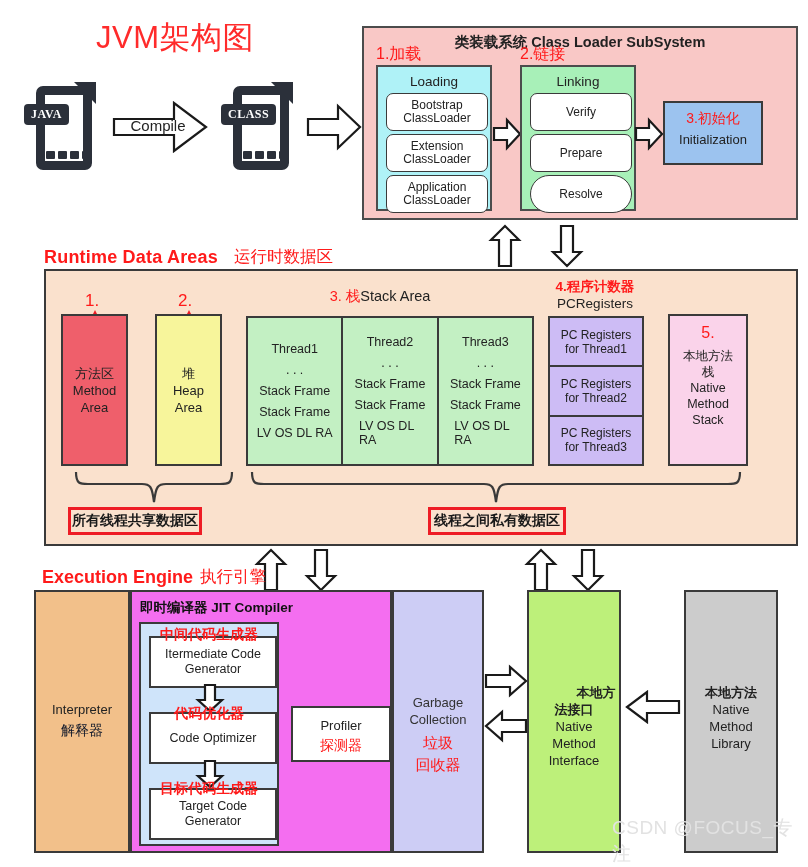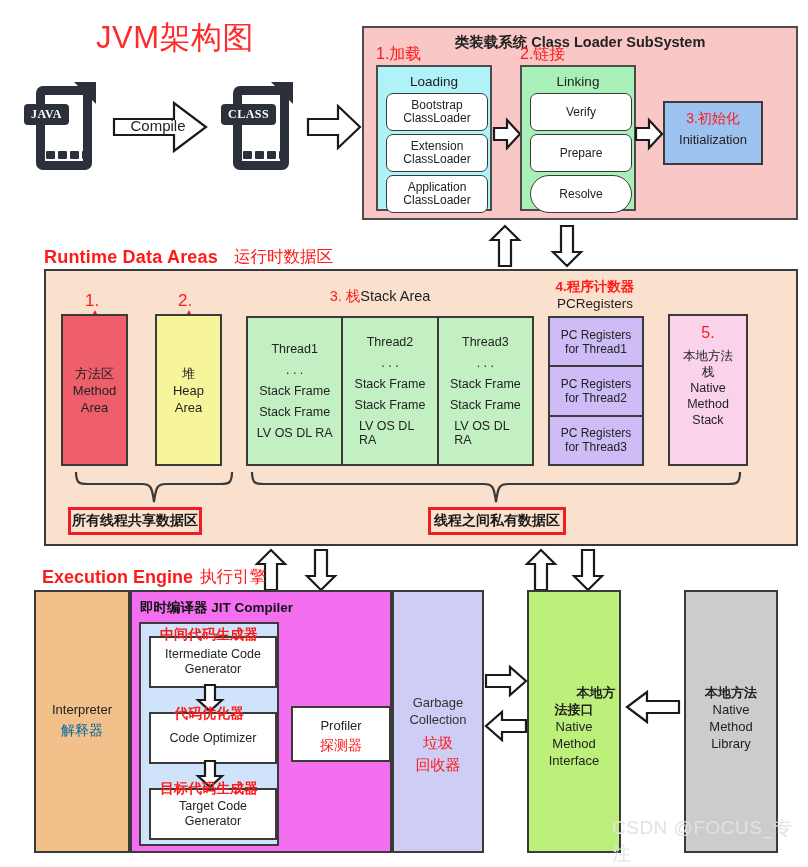--- a/index.html
+++ b/index.html
@@ -94,21 +94,21 @@
   .redlabel{position:absolute;border:3px solid #ee1c25;background:#fae1cd;
      font-size:14px;font-weight:bold;color:#1a1a1a;display:flex;align-items:center;justify-content:center;}
 
   
   #ee-head{left:42px;top:565px;width:330px;height:24px;display:flex;align-items:center;gap:7px;}
   #ee-head .en{font-size:18px;font-weight:bold;color:#ff1a1a;}
   #ee-head .cn{font-size:16.5px;color:#ff1a1a;}
 
   #interpreter{left:34px;top:590px;width:96px;height:263px;background:#f2c08a;border:2px solid #3a3a3a;}
   #int-en{position:absolute;left:0;top:110px;width:100%;font-size:13px;color:#222;text-align:center;}
-  #int-cn{position:absolute;left:0;top:130px;width:100%;font-size:14px;color:#0369a1;text-align:center;}
+  #int-cn{position:absolute;left:0;top:130px;width:100%;font-size:14px;color:#0f172a;text-align:center;}
 
   #jit-panel{left:130px;top:590px;width:262px;height:263px;background:#f46ef0;border:2px solid #3a3a3a;}
   #jit-title{left:140px;top:598px;width:200px;height:20px;font-size:13.5px;font-weight:bold;color:#111;display:flex;align-items:center;}
   #jit-inner{left:139px;top:622px;width:140px;height:224px;background:#cfe4fa;border:2px solid #3a3a3a;}
   .jit-box{position:absolute;left:8px;width:124px;background:#fff;border:2px solid #3a3a3a;
      font-size:12.5px;color:#222;line-height:15px;}
   .jit-cn{position:absolute;width:140px;left:0;font-size:14px;color:#ff1a1a;text-align:center;font-weight:bold;}
 
   #profiler-box{left:291px;top:706px;width:100px;height:56px;background:#fff;border:2px solid #3a3a3a;}
   #prof-en{position:absolute;left:0;top:10px;width:100%;font-size:13px;color:#222;text-align:center;}

